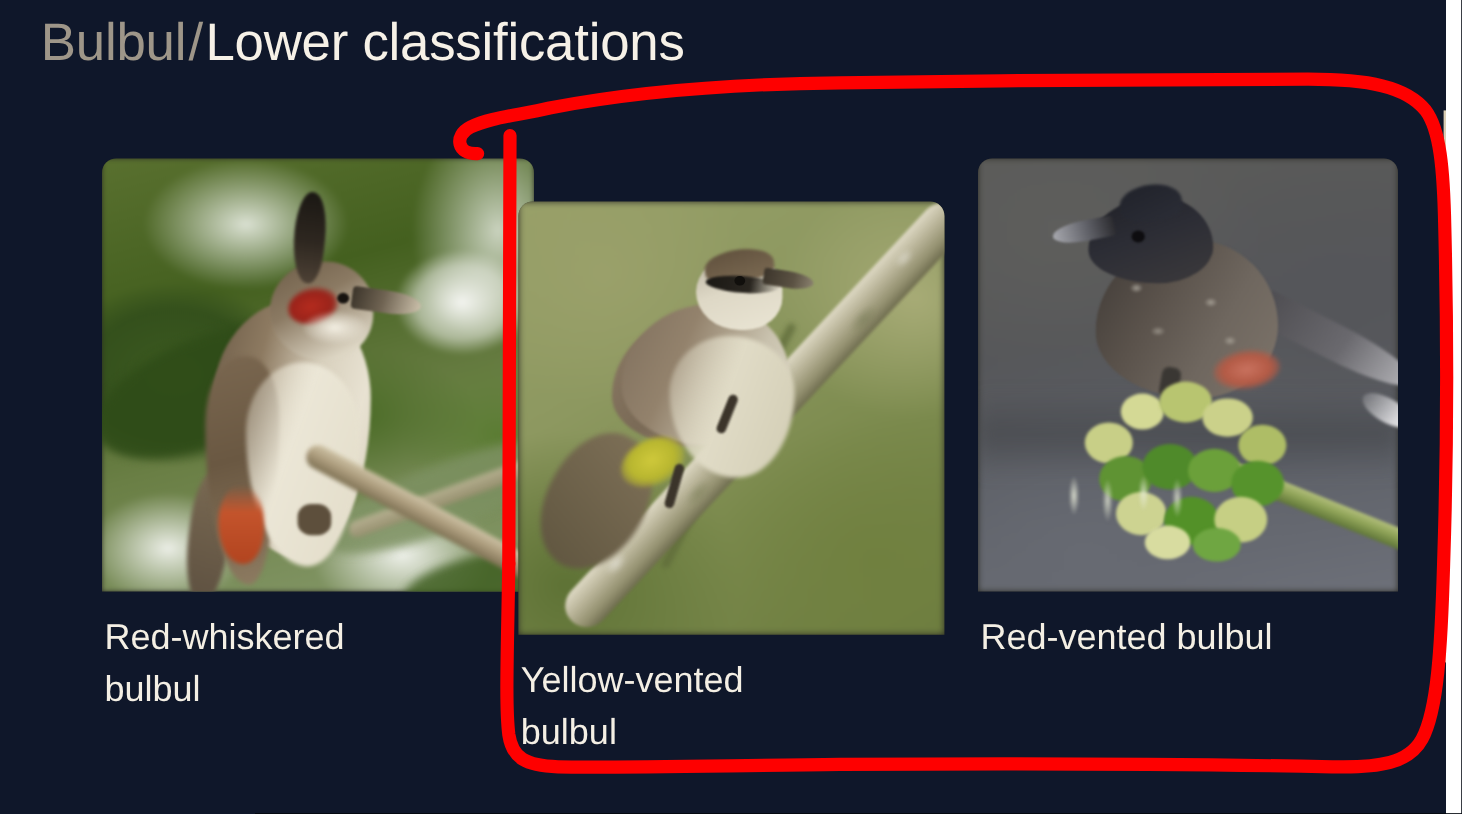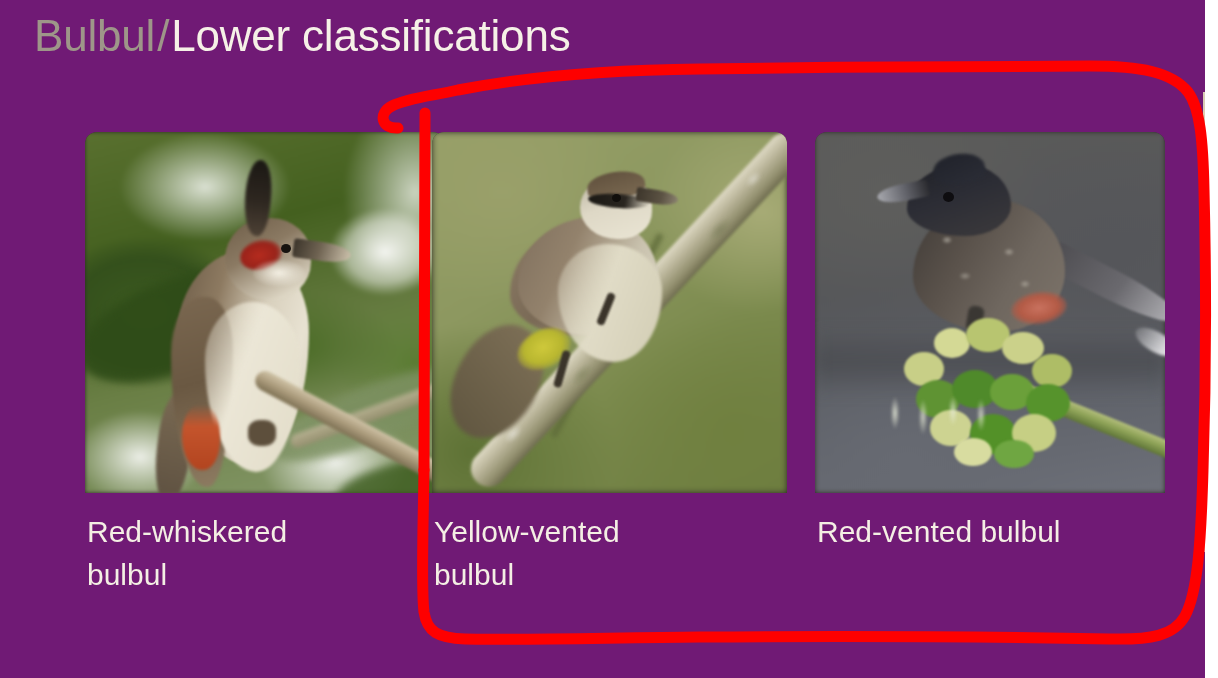--- a/index.html
+++ b/index.html
@@ -11,21 +11,21 @@
   body {
     font-family: "Liberation Sans", sans-serif;
     width: 1218px;
     height: 678px;
     overflow: hidden;
   }
   #screen {
     position: relative;
     width: 1218px;
     height: 678px;
-    background: #701a75;
+    background: #0f172a;
     overflow: hidden;
   }
 
   
   .right-gutter {
     position: absolute;
     left: 1205px;
     top: 0;
     width: 13px;
     height: 678px;
@@ -89,21 +89,21 @@
     position: absolute;
     top: 378px;
     left: 2px;
     color: #f4efe4;
     font-size: 30px;
     line-height: 43px;
     font-weight: 400;
   }
 
   #card-1 { left: 45px;  width: 360px; margin-left: 40px; }
-  #card-2 { left: 432px; width: 355px; }
+  #card-2 { left: 432px; width: 355px; margin-top: 36px; }
   #card-3 { left: 815px; width: 350px; }
 
   #card-1 .card-label { width: 210px; }
   #card-2 .card-label { width: 270px; }
   #card-3 .card-label { width: 250px; }
 
   
   .ph1-bg {
     position: absolute; inset: 0;
     background:

